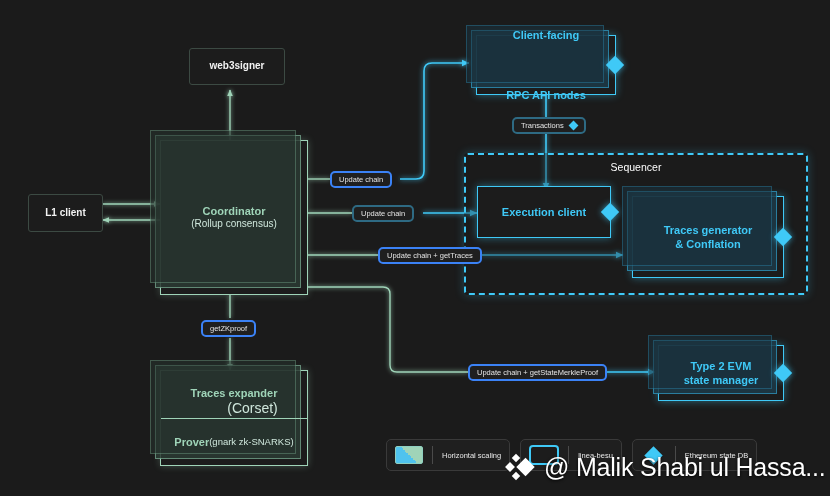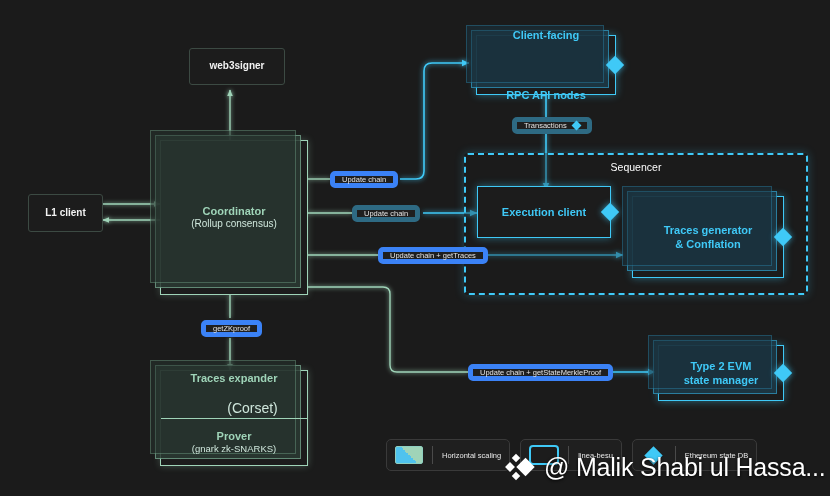--- a/index.html
+++ b/index.html
@@ -89,21 +89,21 @@
 
   
   .edge-label {
     position: absolute;
     box-sizing: border-box;
     display: flex;
     align-items: center;
     justify-content: center;
     gap: 6px;
     background: #1f1f1f;
-    border: 5px solid #3b82f6;
+    border: 2px solid #3b82f6;
     border-radius: 5px;
     color: #e3e3e3;
     font-size: 7.5px;
     white-space: nowrap;
     padding: 0 7px;
     height: 17px;
     z-index: 7;
   }
   .edge-label.cyan-l { border-color:#2e6a83; }
   .edge-label .mini-diamond {
@@ -273,27 +273,27 @@
     <span class="title">web3signer</span>
   </div>
 
   <div class="node green stack" style="left:160px; top:140px; width:148px; height:155px; font-size:11px;">
     <span class="title">Coordinator</span>
     <span class="sub" style="font-size:10px; color:#cfe7dc;">(Rollup consensus)</span>
   </div>
 
   <div class="node green stack" style="left:160px; top:370px; width:148px; height:96px; padding:0; justify-content:flex-start;">
     <div style="width:100%; height:48px; box-sizing:border-box; display:flex;
-                flex-direction:column; align-items:center; justify-content:space-between;
+                flex-direction:column; align-items:center; justify-content:flex-end;
                 border-bottom:1.4px solid #9fd4b8;">
       <span class="title" style="font-size:11px;">Traces expander</span>
       <span class="sub" style="font-size:14px; color:#cfe7dc;margin-left:37px;">(Corset)</span>
     </div>
     <div style="width:100%; height:47px; box-sizing:border-box; display:flex;
-                flex-direction:column; align-items:center; justify-content:center;">
+                flex-direction:row; align-items:center; justify-content:center;">
       <span class="title" style="font-size:11px;">Prover</span>
       <span class="sub" style="font-size:9.5px; color:#cfe7dc;">(gnark zk-SNARKS)</span>
     </div>
   </div>
 
   <div class="node cyan stack" style="left:476px; top:35px; width:140px; height:60px; font-size:11px;gap:46px;">
     <span class="title">Client-facing</span>
     <span class="title">RPC API nodes</span>
     <span class="diamond"></span>
   </div>

